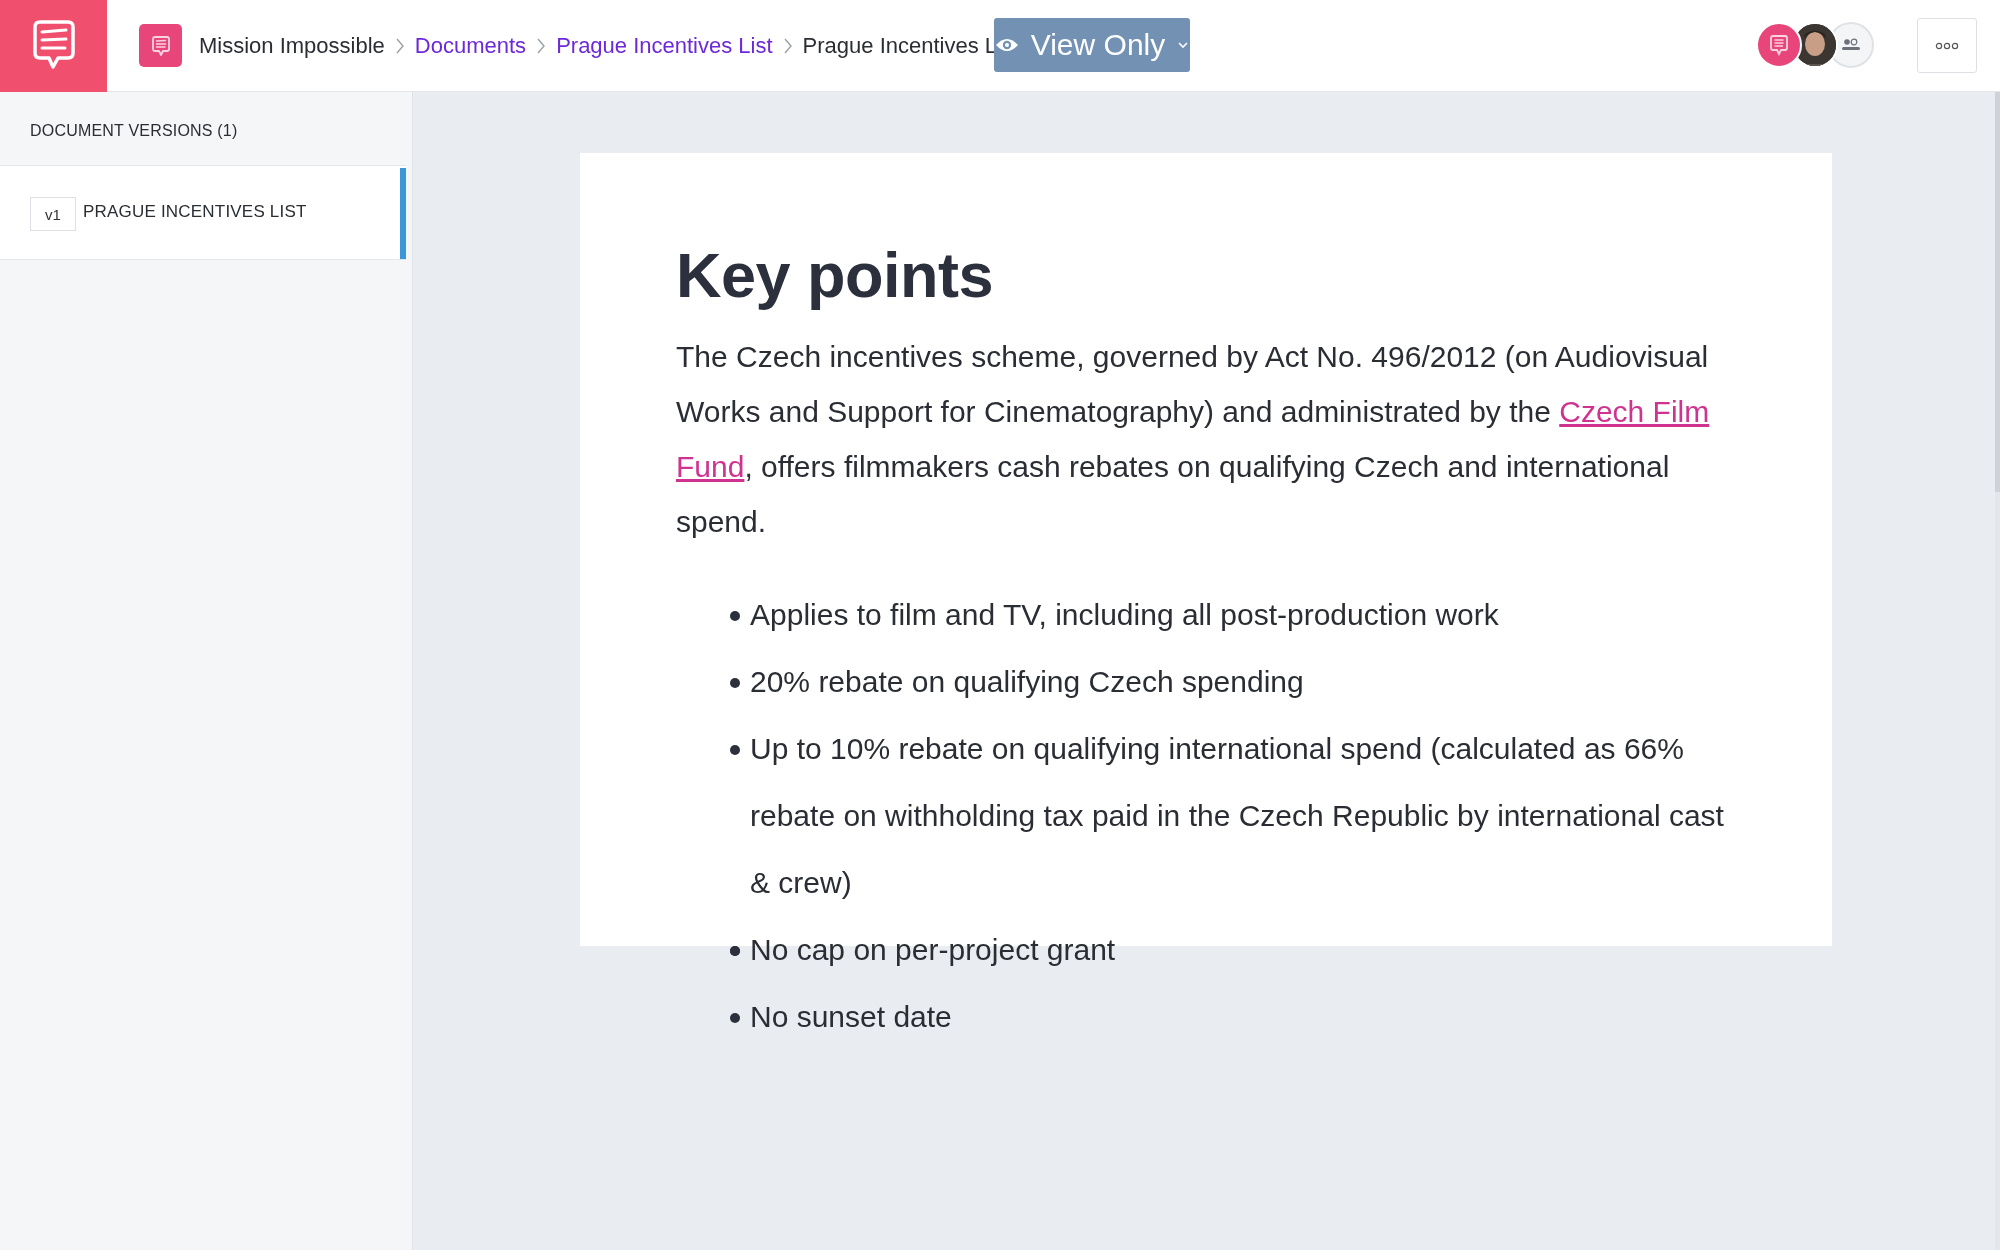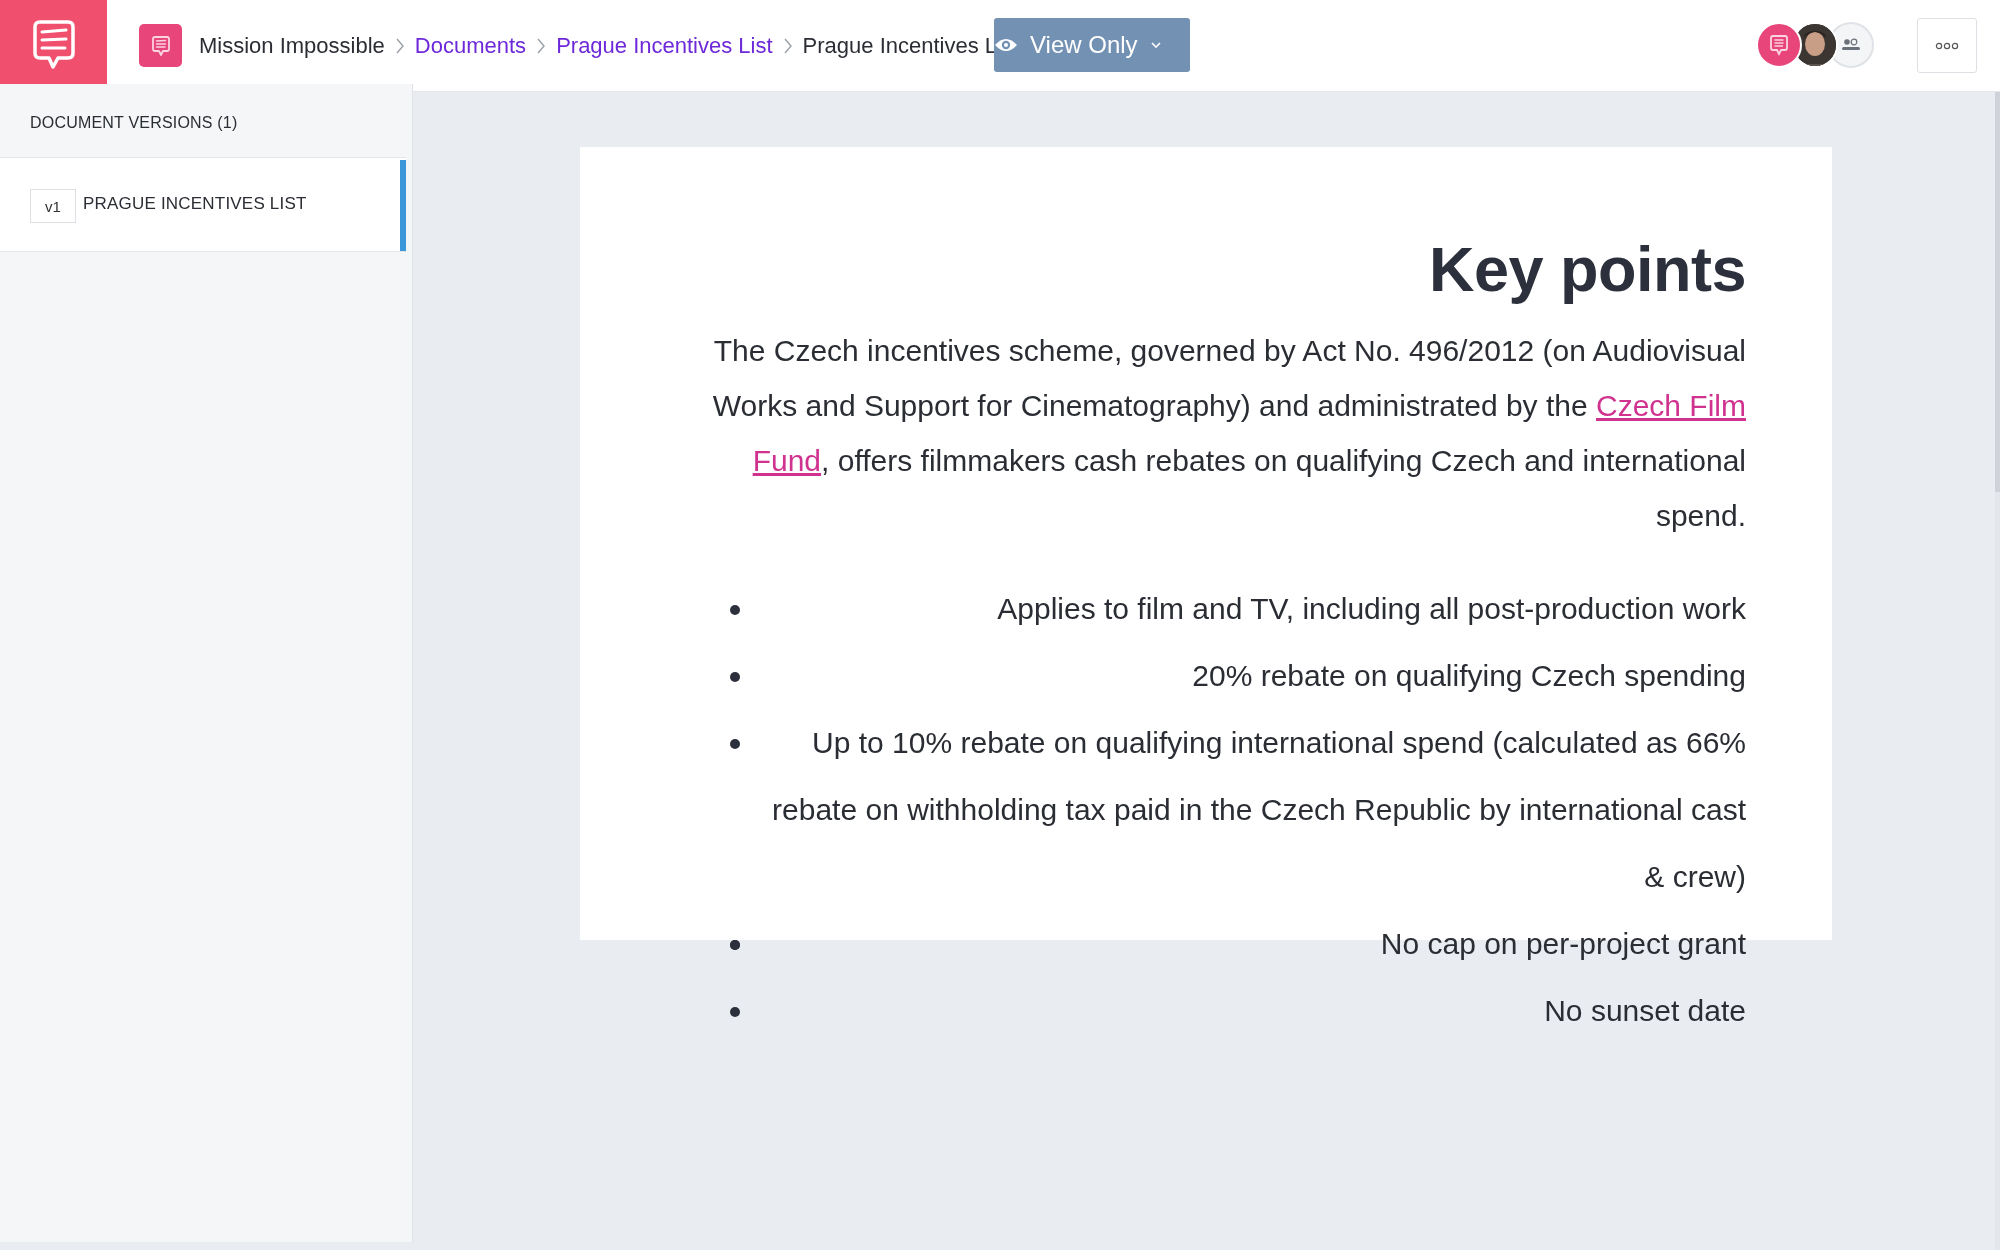--- a/index.html
+++ b/index.html
@@ -8,42 +8,42 @@
   .header { position: absolute; left: 0; top: 0; width: 2000px; height: 92px; background: #ffffff; border-bottom: 1px solid #e3e6eb; }
   .logo-box { position: absolute; left: 0; top: 0; width: 107px; height: 92px; background: #f0506e; display: flex; align-items: center; justify-content: center; }
   .app-icon { position: absolute; left: 139px; top: 24px; width: 43px; height: 43px; border-radius: 5px; background: #e8467a; display: flex; align-items: center; justify-content: center; }
 
   .breadcrumb { position: absolute; left: 199px; top: 0; height: 92px; display: flex; align-items: center; font-size: 22px; }
   .crumb { white-space: nowrap; }
   .crumb.dark { color: #2a2d33; }
   .crumb.link { color: #6d28d9; cursor: pointer; }
   .sep { color: #9aa0a8; margin: 0 10px; display: inline-flex; align-items: center; }
 
-  .view-btn { position: absolute; left: 994px; top: 18px; width: 196px; height: 54px; background: #7391b3; border-radius: 3px; display: flex; align-items: center; color: #fff; font-size: 24px; gap: 12px; cursor: pointer; }
+  .view-btn { position: absolute; left: 994px; top: 18px; width: 196px; height: 54px; background: #7391b3; border-radius: 3px; display: flex; align-items: center; justify-content: center; color: #fff; font-size: 30px; gap: 12px; cursor: pointer; }
 
   .avatars { position: absolute; left: 1756px; top: 22px; height: 46px; width: 120px; }
   .av { position: absolute; top: 0; width: 46px; height: 46px; border-radius: 50%; display: flex; align-items: center; justify-content: center; }
   .av1 { left: 0; background: #e8467a; z-index: 3; border: 2px solid #fff; }
   .av2 { left: 36px; background: #3d3a38; z-index: 2; border: 2px solid #fff; overflow: hidden; }
   .av3 { left: 72px; background: #f4f5f7; z-index: 1; border: 2px solid #dfe2e6; }
 
   .more-btn { position: absolute; left: 1917px; top: 18px; width: 60px; height: 55px; border: 1px solid #dde0e4; border-radius: 3px; background: #fff; display: flex; align-items: center; justify-content: center; cursor: pointer; }
 
-  .sidebar { position: absolute; left: 0; top: 84px; width: 413px; height: 1158px; background: #f5f6f8; border-right: 1px solid #dfe2e6; }
+  .sidebar { position: absolute; left: 0; top: 92px; width: 413px; height: 1158px; background: #f5f6f8; border-right: 1px solid #dfe2e6; }
   .sidebar-title { position: absolute; left: 30px; top: 30px; font-size: 16px; color: #2a2d33; letter-spacing: 0.2px; }
   .version-item { position: absolute; left: 0; top: 73px; width: 406px; height: 95px; background: #fff; border-top: 1px solid #e3e6ea; border-bottom: 1px solid #e3e6ea; cursor: pointer; }
   .version-item .active-bar { position: absolute; right: 0; top: 2px; width: 6px; height: 91px; background: #3a97d9; }
   .v-badge { position: absolute; left: 30px; top: 31px; width: 46px; height: 34px; border: 1px solid #dcdfe3; border-radius: 0; background: #fff; font-size: 15px; color: #333; display: flex; align-items: center; justify-content: center; }
   .v-label { position: absolute; left: 83px; top: 36px; font-size: 17px; color: #2a2d33; letter-spacing: 0.2px; }
 
   .canvas { position: absolute; left: 413px; top: 92px; width: 1583px; height: 1158px; background: #e9ecf1; }
   .scrollbar { position: absolute; left: 1995px; top: 92px; width: 5px; height: 1158px; background: #e3e6ea; }
   .scroll-thumb { position: absolute; left: 0; top: 0; width: 5px; height: 400px; background: #cfd3d9; cursor: pointer; }
 
-  .page { position: absolute; left: 580px; top: 147px; width: 1252px; height: 793px; background: #ffffff; text-align: right; }
+  .page { position: absolute; left: 580px; top: 153px; width: 1252px; height: 793px; background: #ffffff; }
   .doc { position: absolute; left: 96px; top: 82px; width: 1070px; color: #2a2d33; }
   .doc h1 { font-size: 63px; font-weight: bold; color: #2b303c; letter-spacing: -0.5px; line-height: 80px; margin-bottom: 14px; }
   .doc p { font-size: 30px; line-height: 55px; color: #2a2d33; }
   .doc a { color: #d0338f; text-decoration: underline; }
   .doc ul { list-style: none; margin-top: 32px; padding-left: 50px; }
   .doc li { position: relative; font-size: 30px; line-height: 67px; padding-left: 24px; color: #2a2d33; }
   .doc li .bullet { position: absolute; left: 4px; top: 30px; width: 10px; height: 10px; border-radius: 50%; background: #2b303c; }
 </style>
 </head>
 <body>

